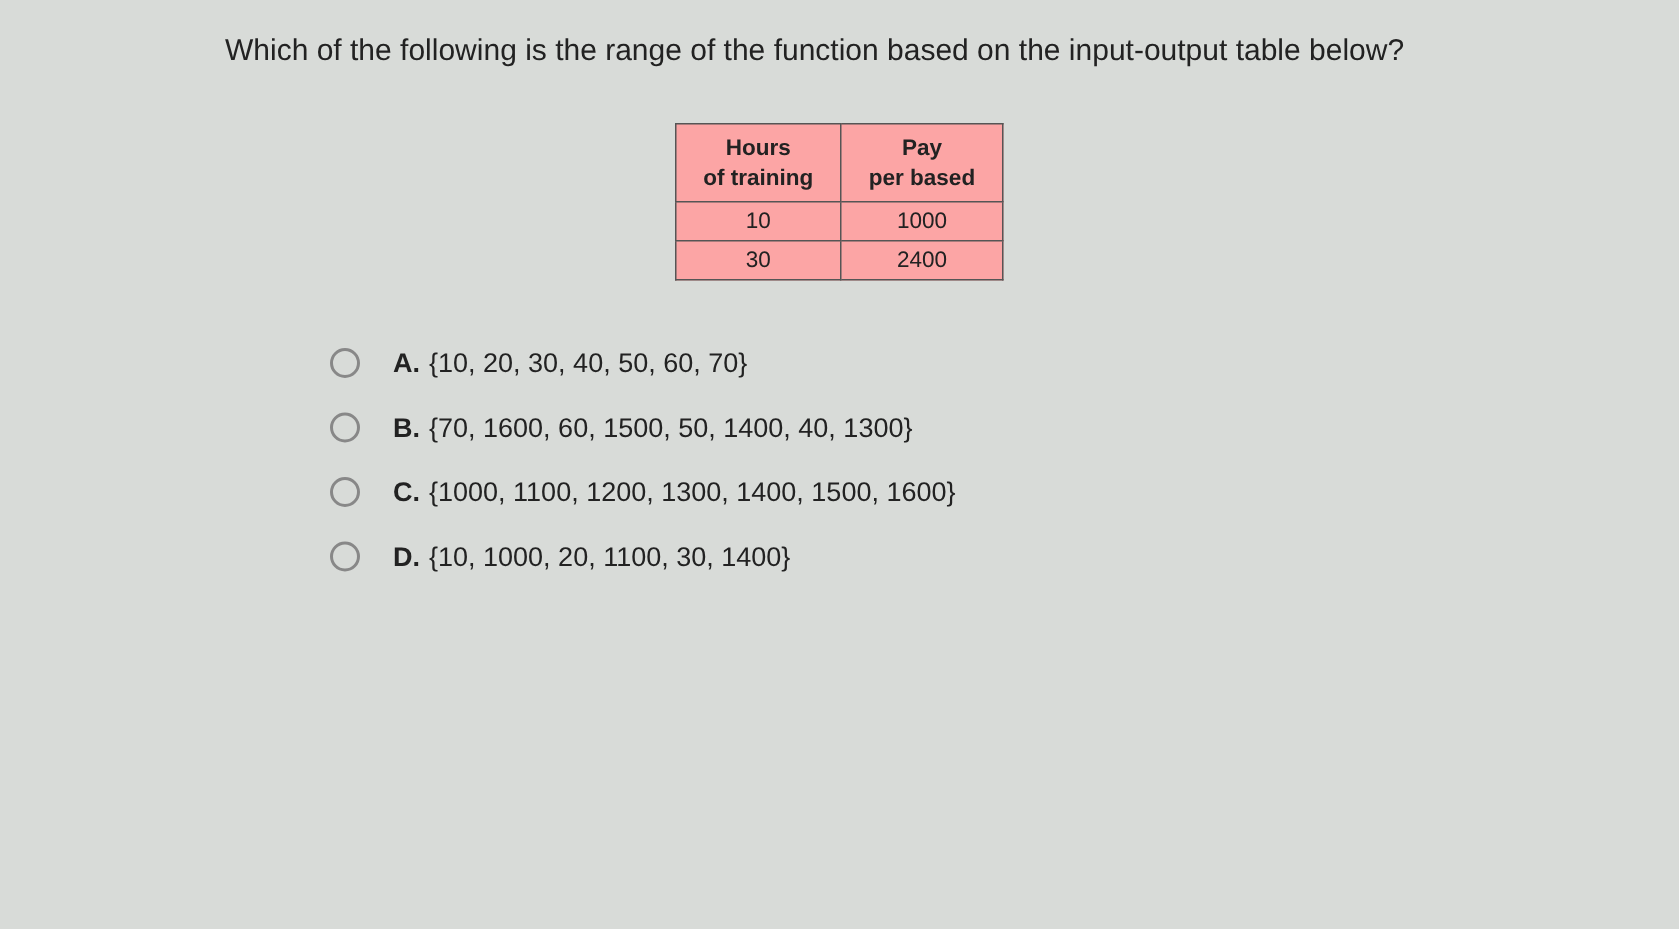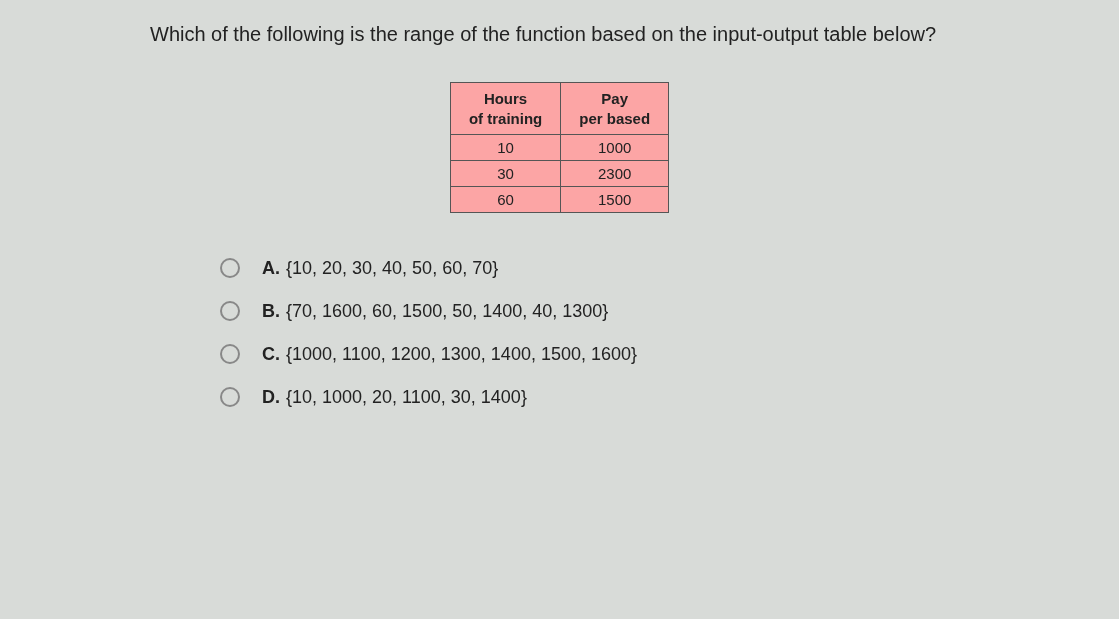--- a/index.html
+++ b/index.html
@@ -90,25 +90,21 @@
         </th>
       </tr>
     </thead>
     <tbody>
       <tr>
         <td>10</td>
         <td>1000</td>
       </tr>
       <tr>
         <td>30</td>
-        <td>2300</td>
-      </tr>
-      <tr>
-        <td>60</td>
-        <td>1500</td>
+        <td>2400</td>
       </tr>
     </tbody>
   </table>
 </div>
 
 <div class="options">
 
   <div class="option">
     <div class="radio-circle"></div>
     <div class="option-text">

